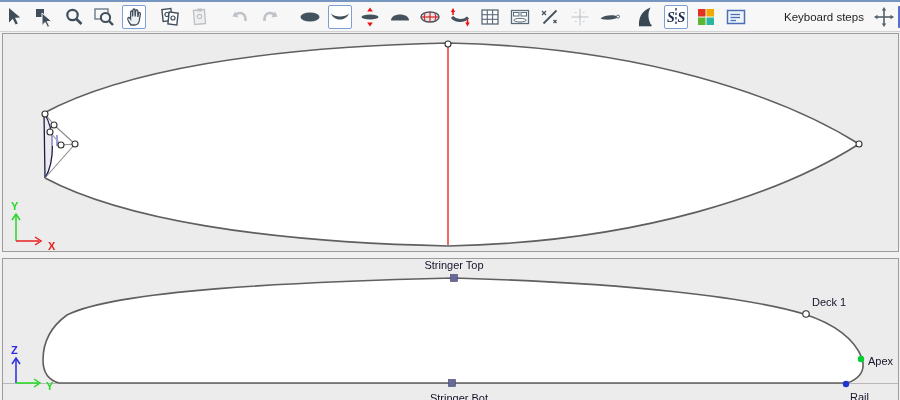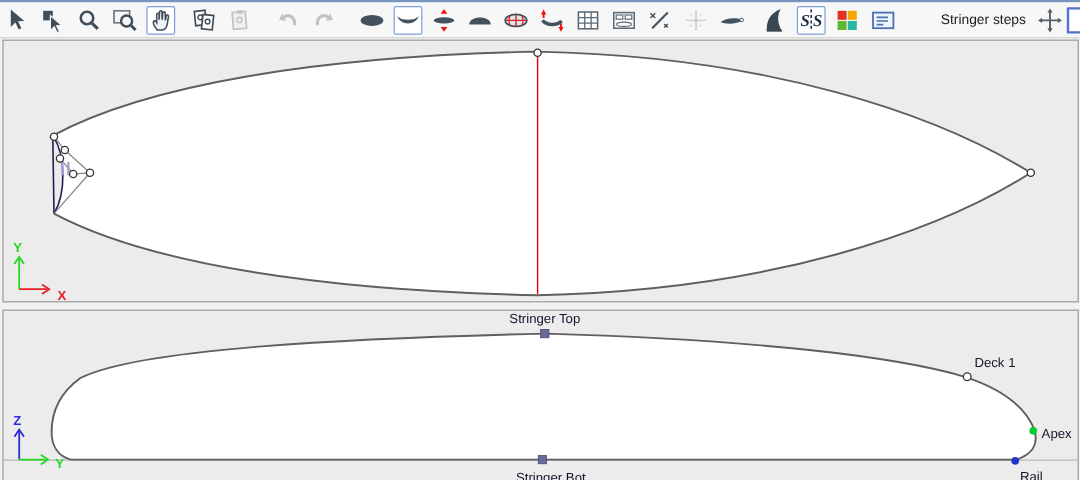--- a/index.html
+++ b/index.html
@@ -196,21 +196,21 @@
       </svg>
   </span>
   <span class="tb">
     <svg width="22" height="22" viewBox="0 0 22 22">
         <rect x="2.5" y="4.5" width="17" height="13" fill="#eef4fc" stroke="#4a6fb5" stroke-width="1.5"></rect>
         <line x1="5.5" y1="8.5" x2="15" y2="8.5" stroke="#4a6fb5" stroke-width="1.3"></line>
         <line x1="5.5" y1="11.5" x2="15" y2="11.5" stroke="#4a6fb5" stroke-width="1.3"></line>
         <line x1="5.5" y1="14.5" x2="11" y2="14.5" stroke="#4a6fb5" stroke-width="1.3"></line>
       </svg>
   </span>
-  <span class="kb-label">Stringer steps</span>
+  <span class="kb-label">Keyboard steps</span>
   <span class="tb" style="margin-right:2px">
     <svg width="22" height="22" viewBox="0 0 22 22">
         <line x1="11" y1="3" x2="11" y2="19" stroke="#555f68" stroke-width="1.6"></line>
         <line x1="3" y1="11" x2="19" y2="11" stroke="#555f68" stroke-width="1.6"></line>
         <path d="M11,1 L8.8,4.5 L13.2,4.5 Z M11,21 L8.8,17.5 L13.2,17.5 Z M1,11 L4.5,8.8 L4.5,13.2 Z M21,11 L17.5,8.8 L17.5,13.2 Z" fill="#555f68"></path>
       </svg>
   </span>
   <input class="steps-input" type="text" value="" style="">
 </div>
 

